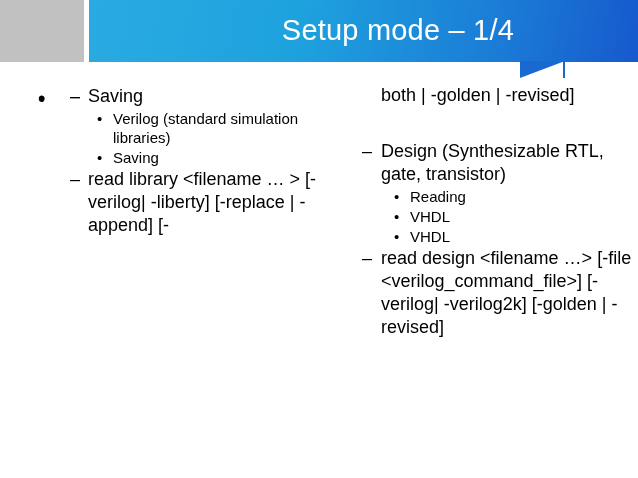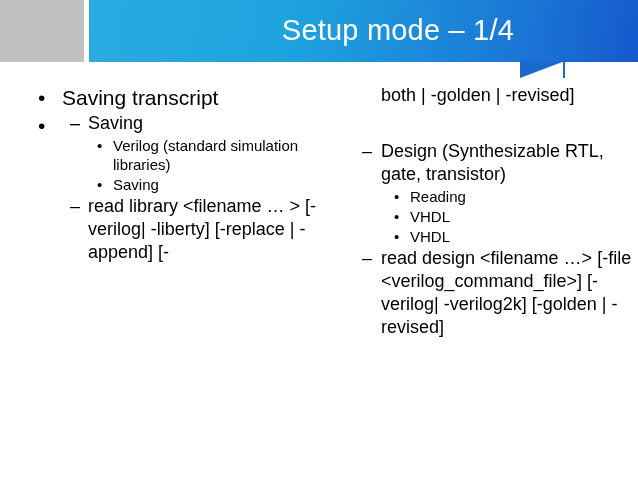--- a/index.html
+++ b/index.html
@@ -127,21 +127,20 @@
   <div class="banner"></div>
   <div class="banner-tail"></div>
   <div class="banner-tail-inner"></div>
   <div class="slide-title">Setup mode – 1/4</div>
 </div>
 
 <div class="col col-left">
 
   <div class="lvl1">
     <span class="marker">•</span>
-    <span>Saving transcript</span>
   </div>
 
   <div class="lvl2">
     <span class="marker">–</span>
   </div>
 
   <div class="lvl1">
     <span class="marker">•</span>
   </div>
 

